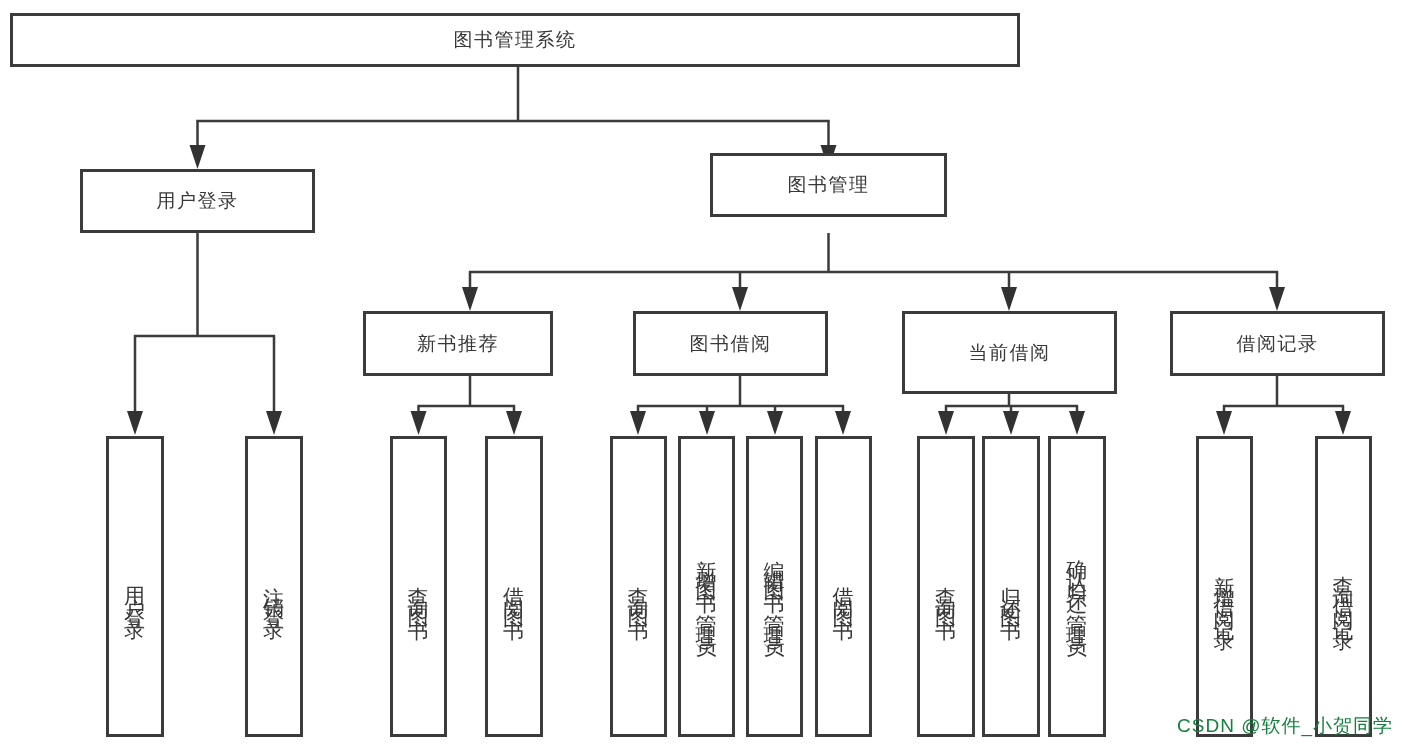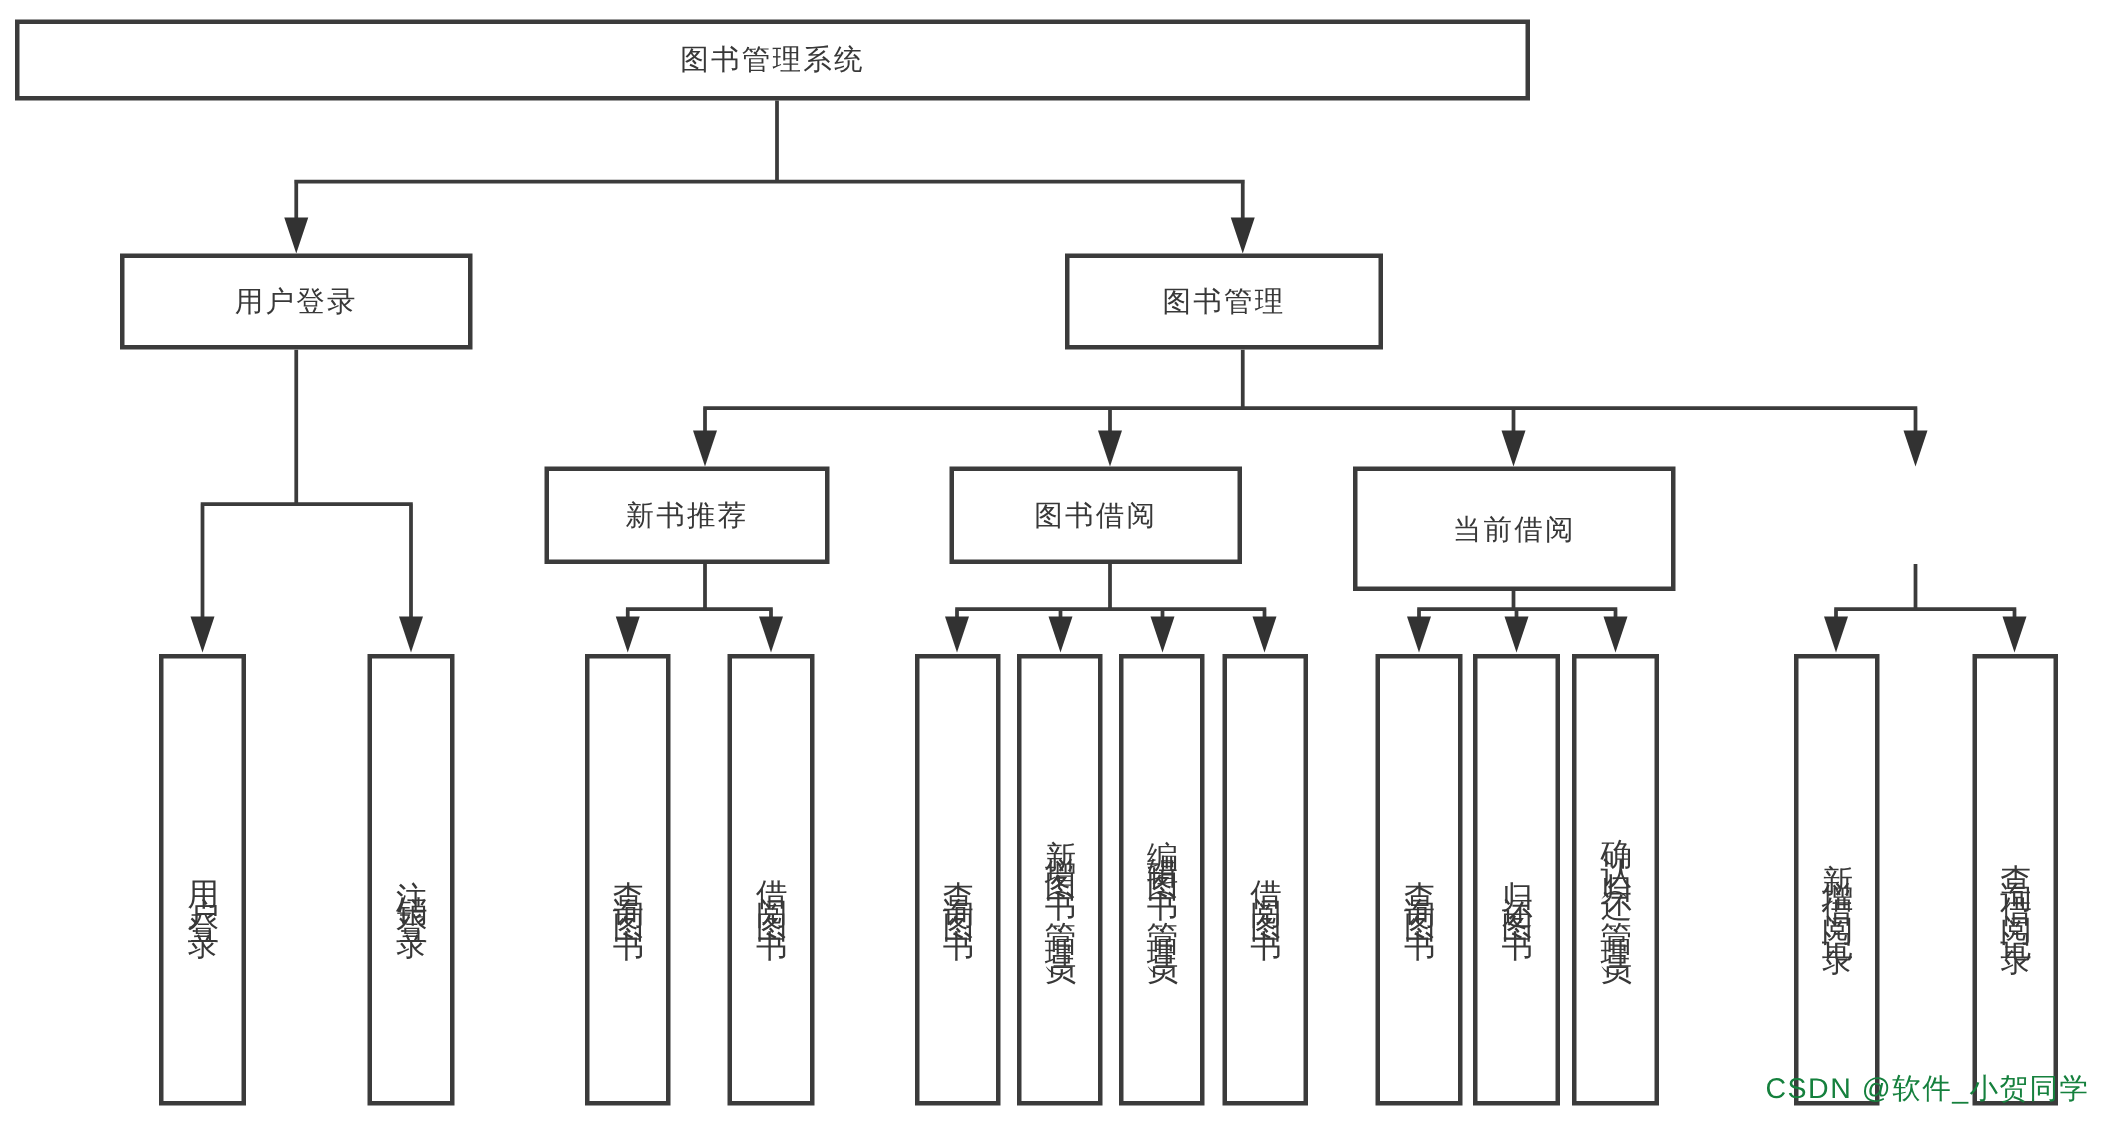--- a/index.html
+++ b/index.html
@@ -88,32 +88,35 @@
     </g>
   </svg>
 
   <div class="box hbox" style="left:10px;top:13px;width:1010px;height:54px">
     <span>图书管理系统</span>
   </div>
 
   <div class="box hbox" style="left:80px;top:169px;width:235px;height:64px">
     <span>用户登录</span>
   </div>
-  <div class="box hbox" style="left:710px;top:169px;width:212px;height:64px">
+  <div class="box hbox" style="left:710px;top:153px;width:237px;height:64px">
     <span>图书管理</span>
   </div>
 
   <div class="box hbox" style="left:363px;top:311px;width:190px;height:65px">
     <span>新书推荐</span>
   </div>
   <div class="box hbox" style="left:633px;top:311px;width:195px;height:65px">
     <span>图书借阅</span>
   </div>
   <div class="box hbox" style="left:902px;top:311px;width:215px;height:83px">
     <span>当前借阅</span>
+  </div>
+  <div class="box hbox" style="left:1170px;top:311px;width:215px;height:65px">
+    <span>借阅记录</span>
   </div>
 
   <div class="box leaf" style="left:106px;top:436px;width:58px;height:301px">
     <span class="vtext">用户登录</span>
   </div>
   <div class="box leaf" style="left:245px;top:436px;width:58px;height:301px">
     <span class="vtext">注销登录</span>
   </div>
 
   <div class="box leaf" style="left:390px;top:436px;width:57px;height:301px">

